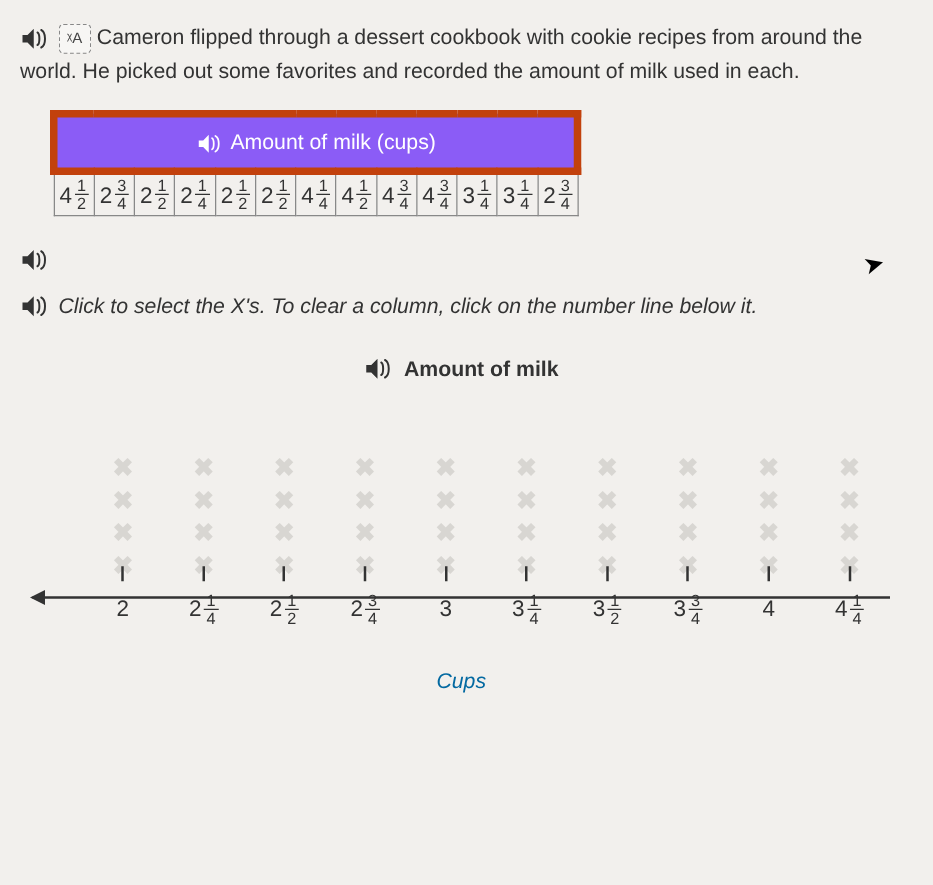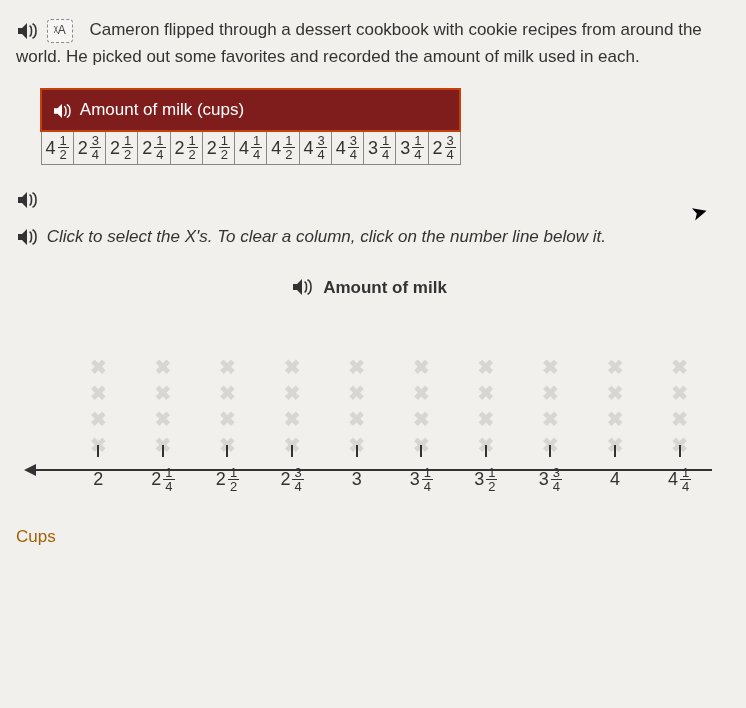--- a/index.html
+++ b/index.html
@@ -24,38 +24,38 @@
   .toolbtn {
     display: inline-flex;
     align-items: center;
     justify-content: center;
     width: 26px;
     height: 24px;
     border: 1px dashed #888;
     border-radius: 4px;
     font-size: 12px;
     color: #444;
-    margin-right: 12px;
+    margin-right: 0;
     vertical-align: middle;
     background: #f7f6f4;
   }
   .problem { margin-bottom: 18px; }
   .data-table-wrap { margin: 8px 0 20px 24px; }
   .data-table {
     border-collapse: collapse;
     border: 1px solid #888;
   }
   .data-table th {
-    background: #7f1d1d;
+    background: #8b5cf6;
     color: #fff;
     font-weight: normal;
     font-size: 17px;
     padding: 6px 10px;
-    border: 2px solid #c2410c;
-    text-align: left;
+    border: 6px solid #c2410c;
+    text-align: center;
   }
   .data-table td {
     border: 1px solid #888;
     padding: 2px 4px;
     text-align: center;
     font-size: 18px;
     white-space: nowrap;
   }
   .frac {
     display: inline-flex;
@@ -152,23 +152,25 @@
     top: -16px;
     width: 2px;
     height: 12px;
     background: #333;
   }
   .tick-label {
     margin-top: 4px;
     font-size: 16px;
   }
   .axis-title {
+    text-align: center;
     font-size: 17px;
-    color: #a16207;
+    color: #0369a1;
     margin-top: 2px;
+    font-style: italic;
   }
   .cursor {
     position: absolute;
     right: 38px;
     top: 196px;
     font-size: 20px;
     color: #000;
     transform: rotate(-15deg);
     pointer-events: none;
   }

